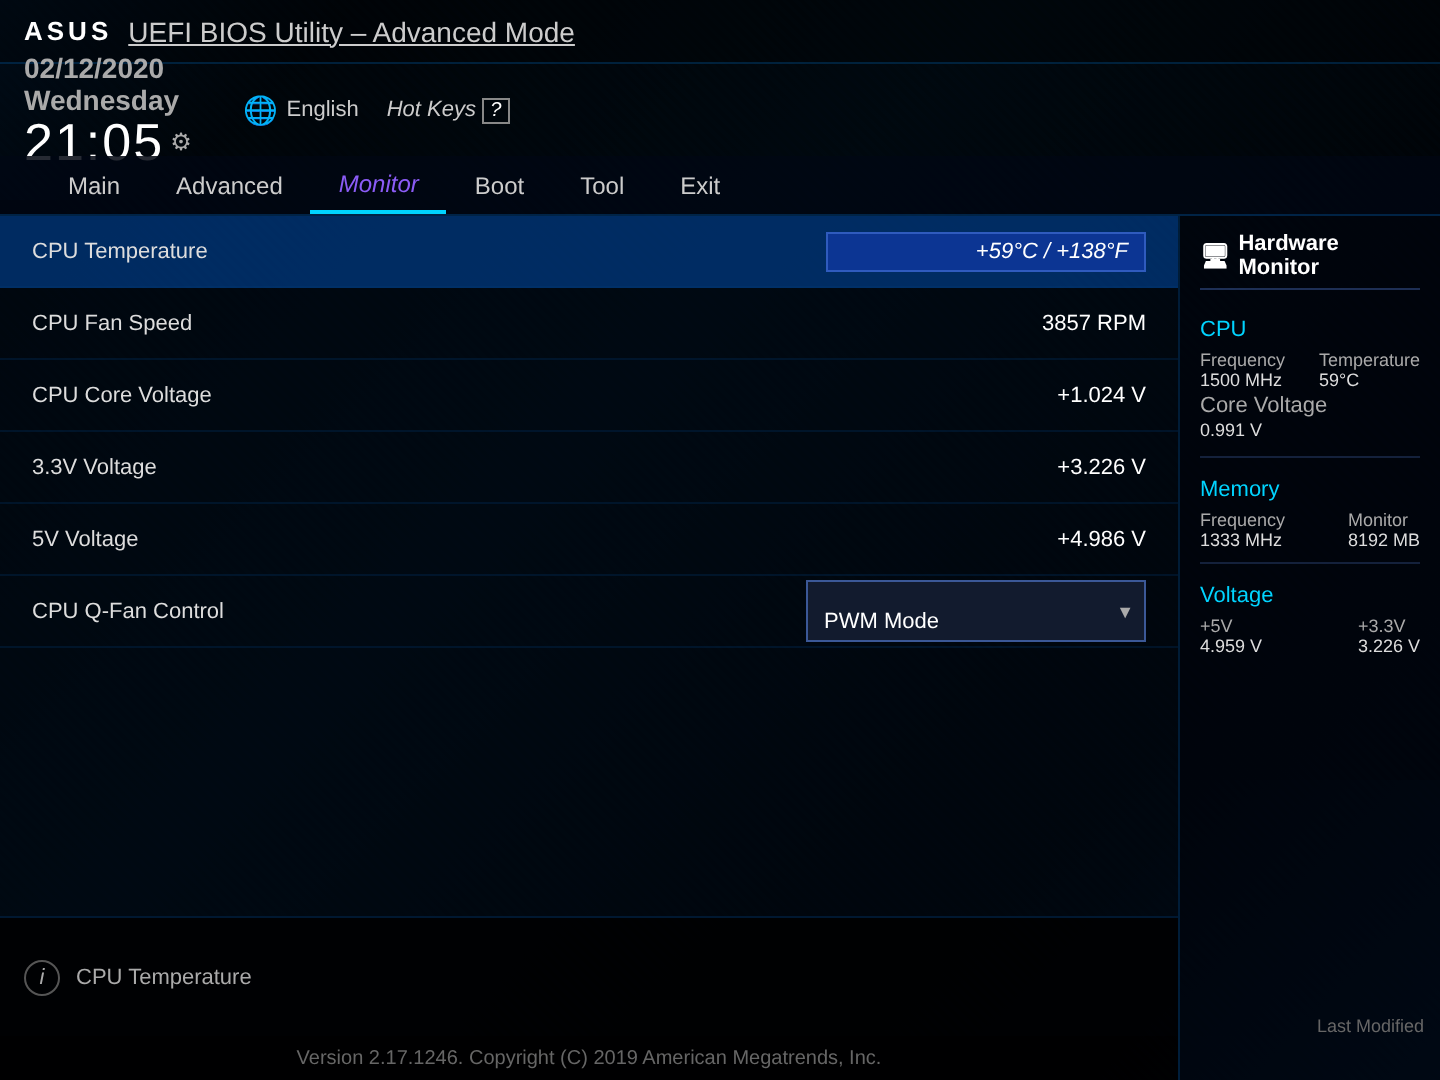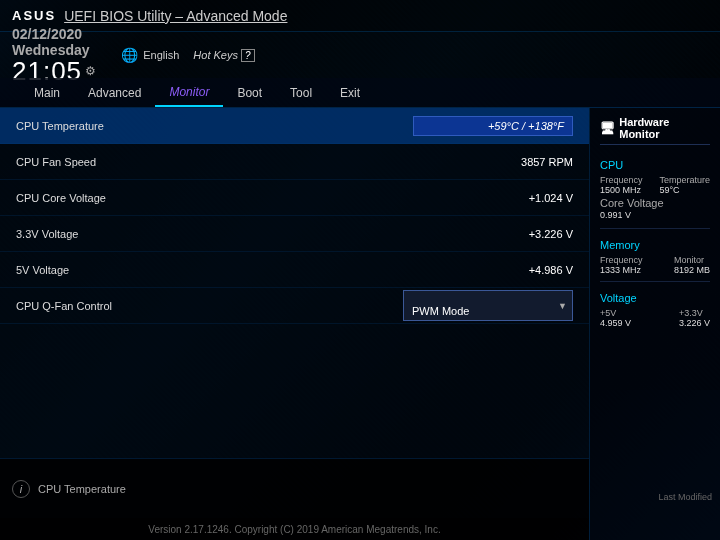--- a/index.html
+++ b/index.html
@@ -370,21 +370,21 @@
     }
 
     .hw-divider {
       height: 1px;
       background: rgba(100,150,255,0.2);
       margin: 4px 0;
     }
 
     .last-modified {
       position: absolute;
-      bottom: 38px;
+      bottom: 22px;
       right: 8px;
       color: #666;
       font-size: 9px;
       margin-top: 23px;
     }
   </style>
 </head>
 <body>
 
 <div class="bg"></div>

